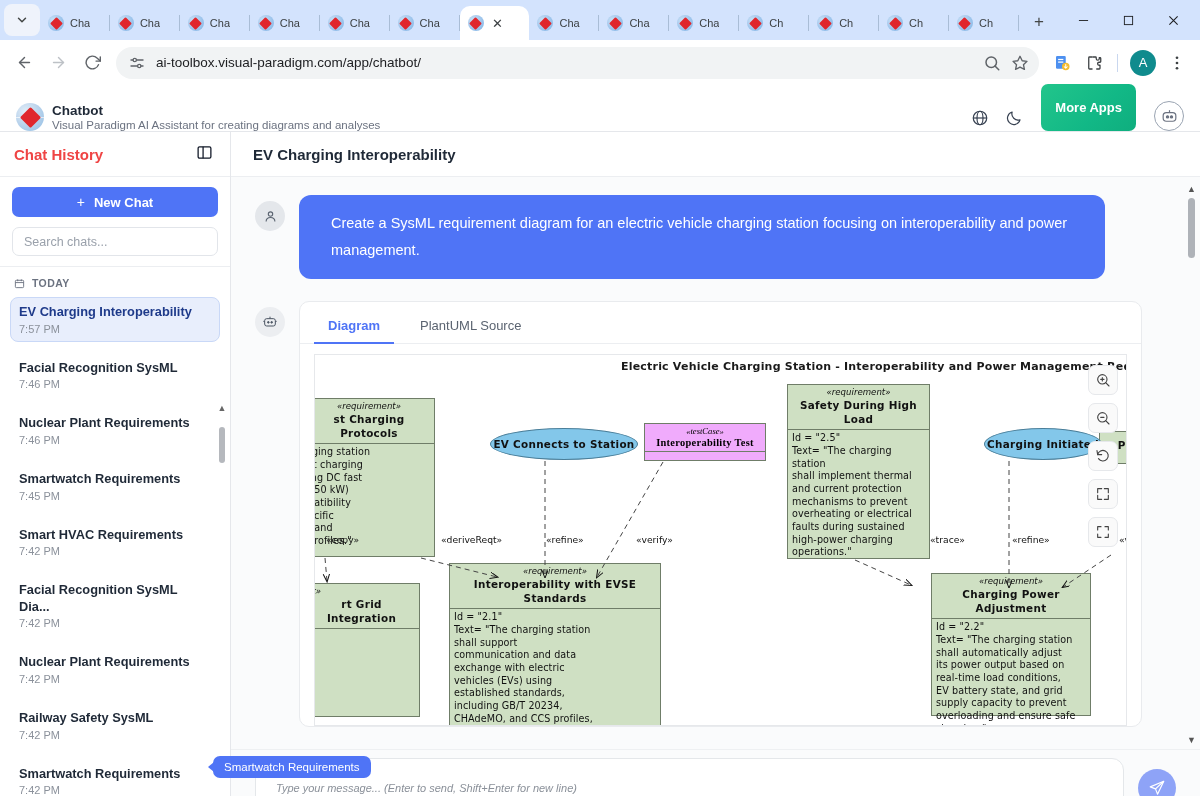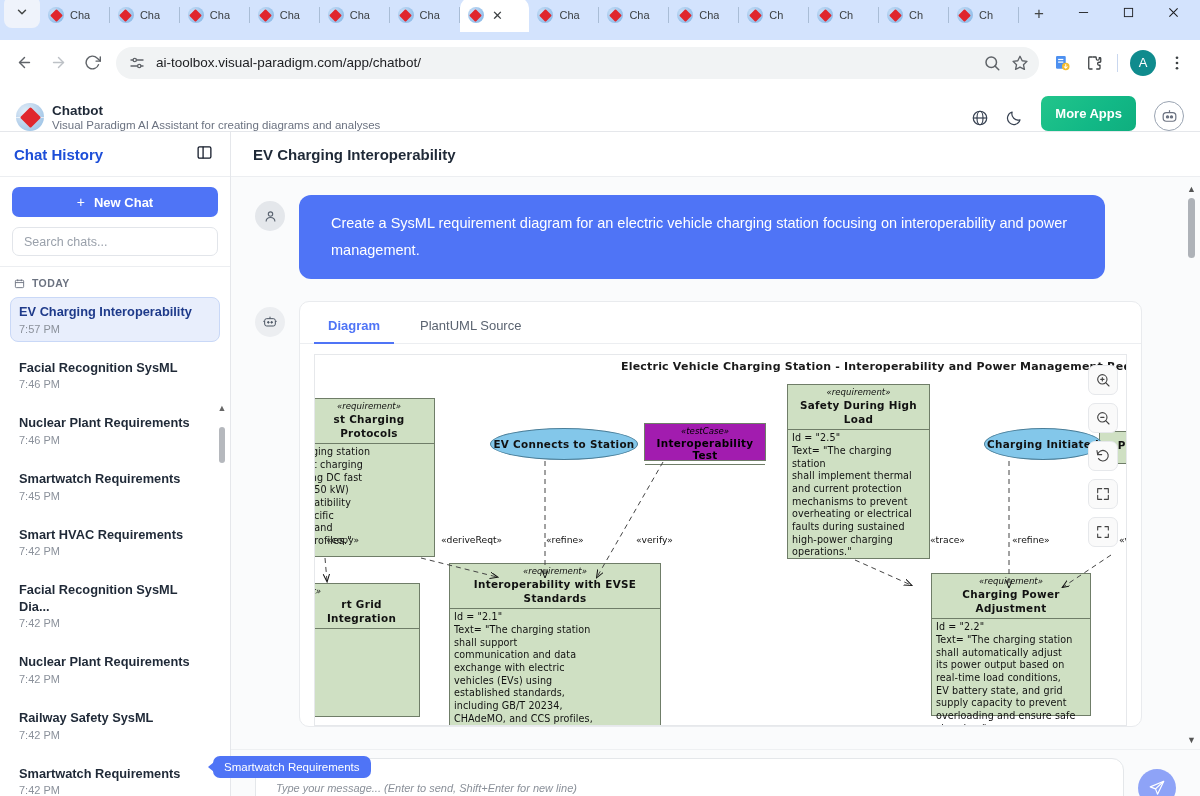--- a/index.html
+++ b/index.html
@@ -9,21 +9,21 @@
     overflow: hidden;
     background: #ffffff;
   }
 
   
   .browser-tabstrip {
     height: 40px;
     background: #d3e3fd;
     display: flex;
     align-items: flex-end;
-    padding: 8px 4px;
+    padding: 0 4px;
     position: relative;
   }
   .tab-list-btn {
     width: 36px; height: 32px;
     margin-bottom: 4px;
     border-radius: 8px;
     background: #eff3fb;
     display: flex; align-items: center; justify-content: center;
     flex: 0 0 auto;
     cursor: pointer;
@@ -176,21 +176,21 @@
   .app-header-spacer { flex: 1 1 auto; }
   .hdr-icon-btn {
     width: 26px; height: 26px;
     display: flex; align-items: center; justify-content: center;
     color: #374151; cursor: pointer;
   }
   .hdr-icon-btn svg { width: 18px; height: 18px; }
   .more-apps-btn {
     background: linear-gradient(135deg, #22c58b 0%, #12b886 60%, #0fae7e 100%);
     color: #fff; font-size: 13px; font-weight: bold;
-    padding: 10px 14px; border-radius: 7px;
+    padding: 16px 14px; border-radius: 7px;
     cursor: pointer; margin-left: 6px;
   }
   .bot-badge {
     width: 30px; height: 30px; border-radius: 50%;
     border: 1.5px solid #9aa4b2;
     display: flex; align-items: center; justify-content: center;
     margin-left: 10px; cursor: pointer;
     background: #fff;
   }
   .bot-badge svg { width: 19px; height: 19px; }
@@ -205,21 +205,21 @@
     display: flex; flex-direction: column;
     background: #fff;
     position: relative;
   }
   .sidebar-head {
     height: 45px;
     display: flex; align-items: center; justify-content: space-between;
     padding: 0 14px;
     border-bottom: 1px solid #eceef1;
   }
-  .sidebar-head-title { font-size: 15px; font-weight: bold; color: #1d4ed8; }
+  .sidebar-head-title { font-size: 15px; font-weight: bold; color: #ef4444; }
   .panel-toggle { width: 20px; height: 20px; cursor: pointer; color: #111827; }
   .panel-toggle svg { width: 17px; height: 17px; }
   .sidebar-actions { padding: 10px 12px 10px 12px; }
   .new-chat-btn {
     width: 100%; height: 30px;
     background: #4f74f6;
     color: #fff; font-size: 13px; font-weight: bold;
     border-radius: 7px;
     display: flex; align-items: center; justify-content: center;
     gap: 9px; cursor: pointer;
@@ -379,23 +379,24 @@
     background: #83c7ea;
     border: 1px solid #4a7e99;
     border-radius: 50%;
     display: flex; align-items: center; justify-content: center;
     font-size: 10.4px; font-weight: bold; color: #111;
     letter-spacing: .3px;
     margin-left: 19px;
   }
   .testcase-box {
     position: absolute;
-    background: #a21caf;
+    background: #f0abfc;
     border: 1px solid #6f7d68;
     font-size: 9.6px;
+    font-family: Liberation Serif, serif;
   }
   .edge-label {
     position: absolute;
     font-size: 9.2px; color: #111;
     font-style: normal;
     white-space: nowrap;
   }
   .diagram-tools {
     position: absolute; right: 8px; top: 10px;
     display: flex; flex-direction: column; gap: 8px;

